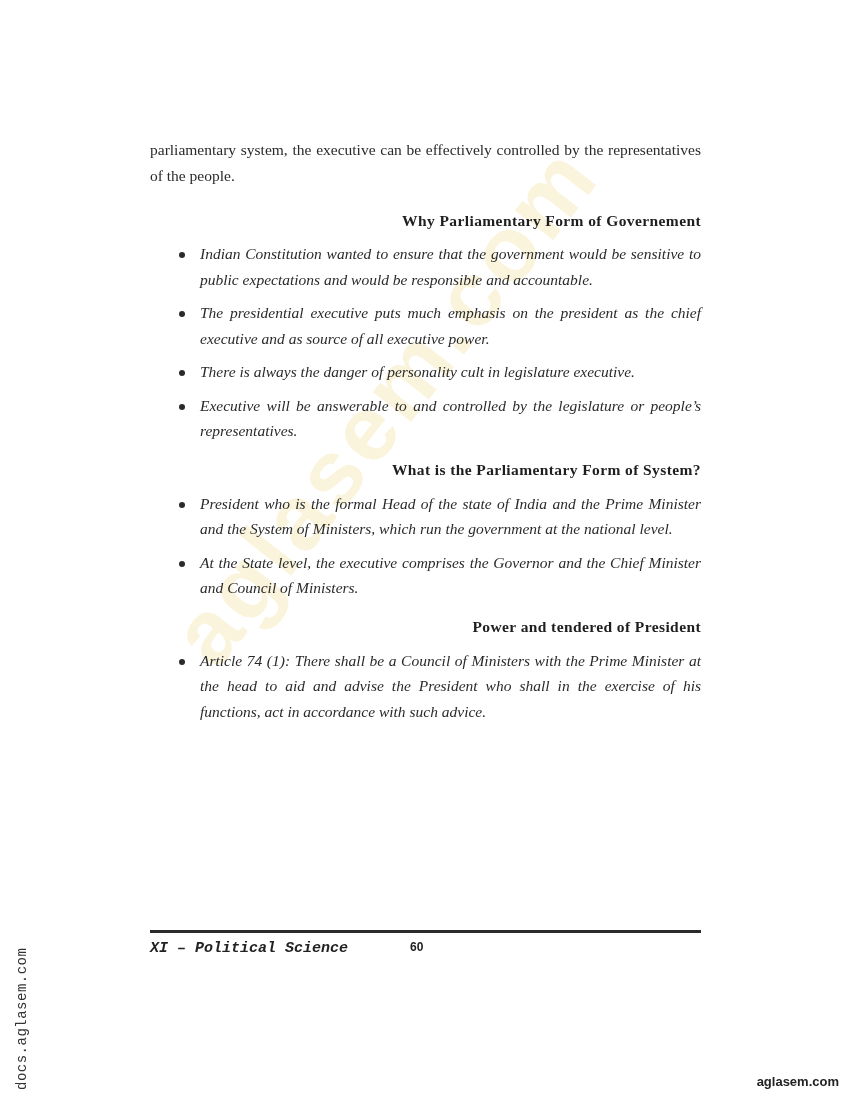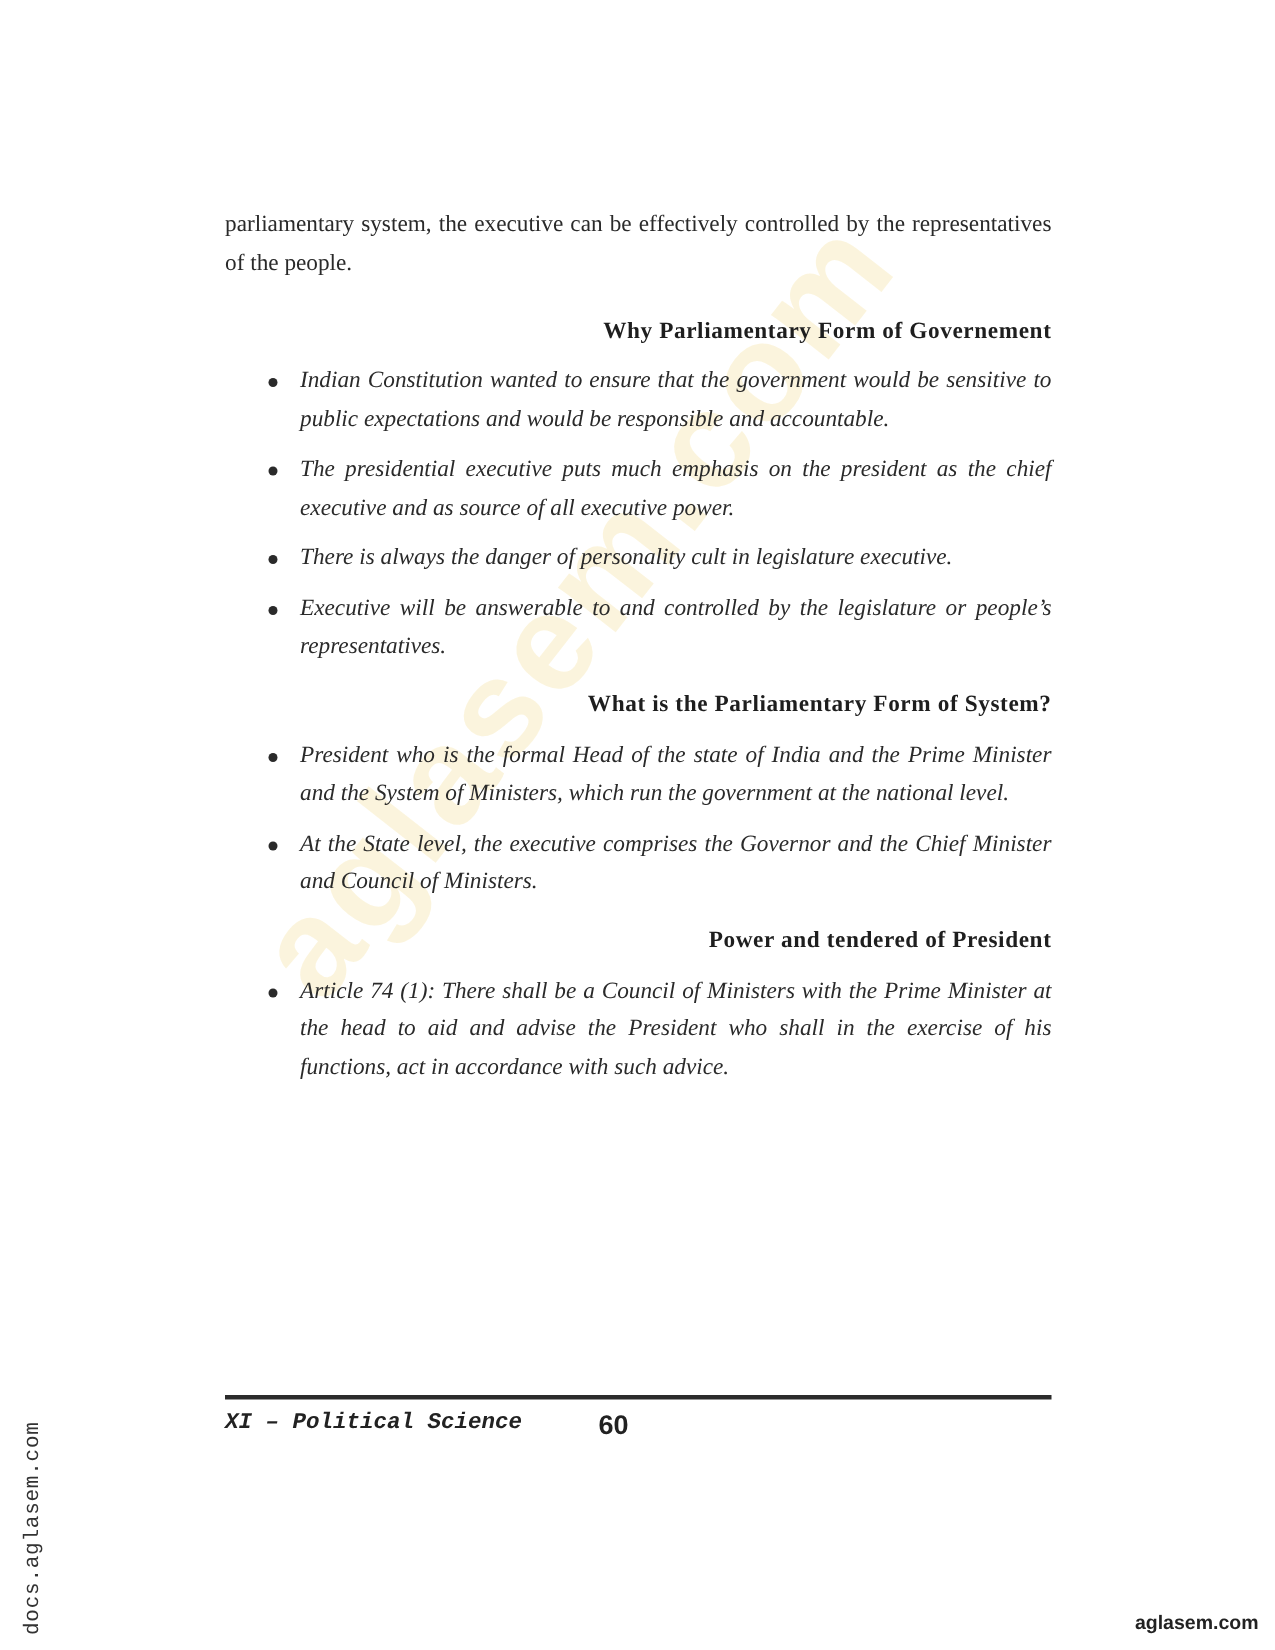--- a/index.html
+++ b/index.html
@@ -71,24 +71,24 @@
       position: absolute;
       left: 150px; top: 940px;
       font-family: Liberation Mono, monospace;
       font-style: italic;
       font-weight: bold;
       font-size: 15px;
       color: #222;
     }
     .footer-page {
       position: absolute;
-      left: 399px; top: 940px;
+      left: 410px; top: 940px;
       font-family: "Liberation Sans", sans-serif;
       font-weight: bold;
-      font-size: 18px;
+      font-size: 12px;
       color: #222;
     }
 
     .side-url {
       position: absolute;
       left: 14px; top: 1090px;
       font-family: "Liberation Mono", "DejaVu Sans Mono", monospace;
       font-size: 14px;
       color: #333;
       transform: rotate(-90deg);

